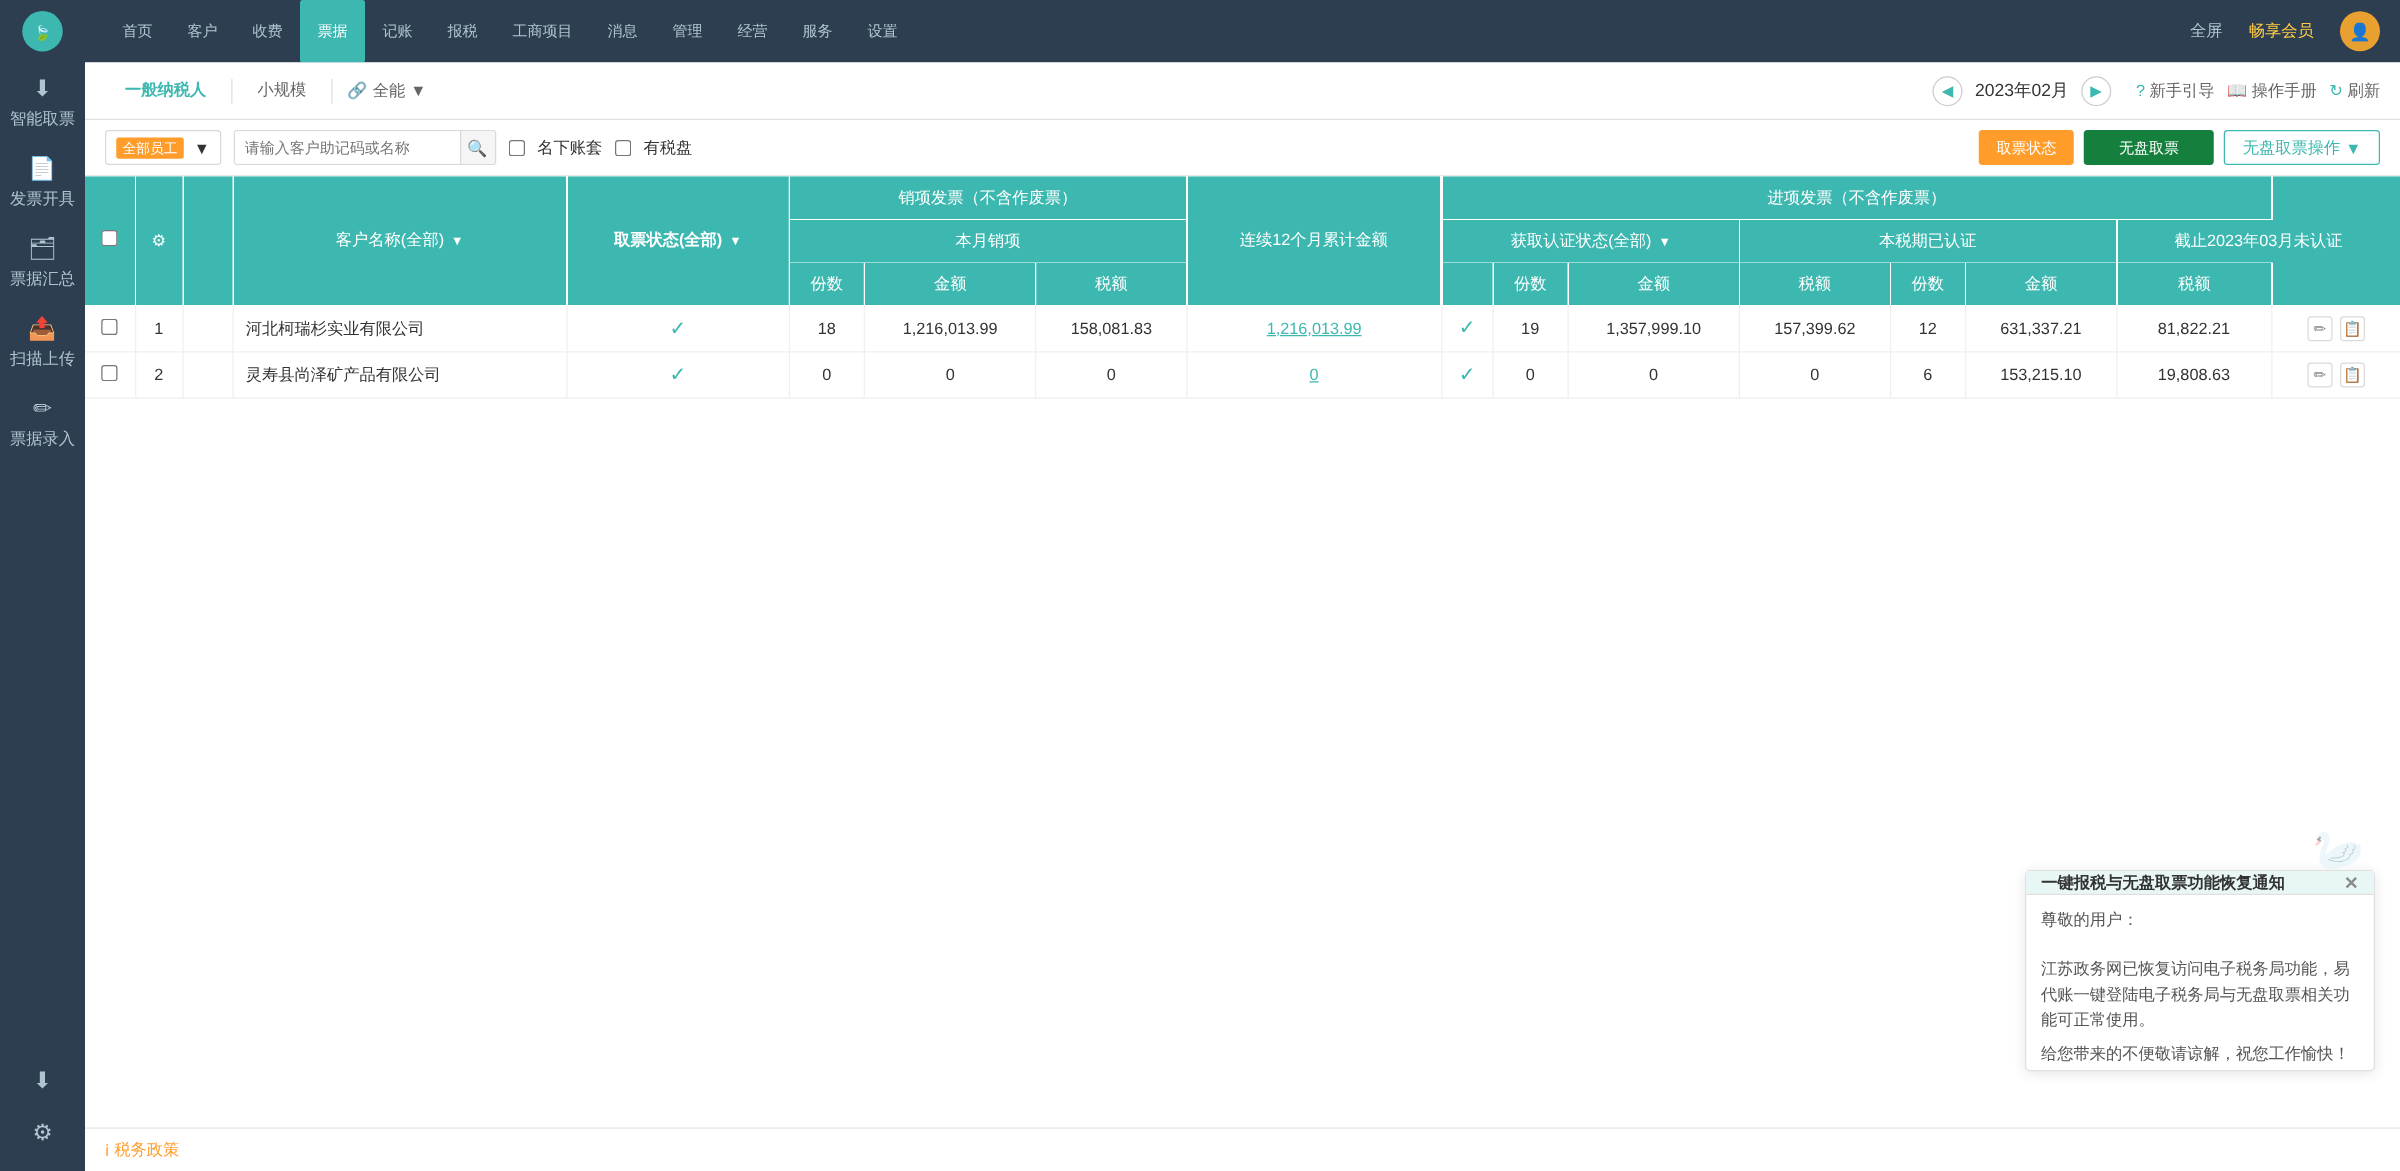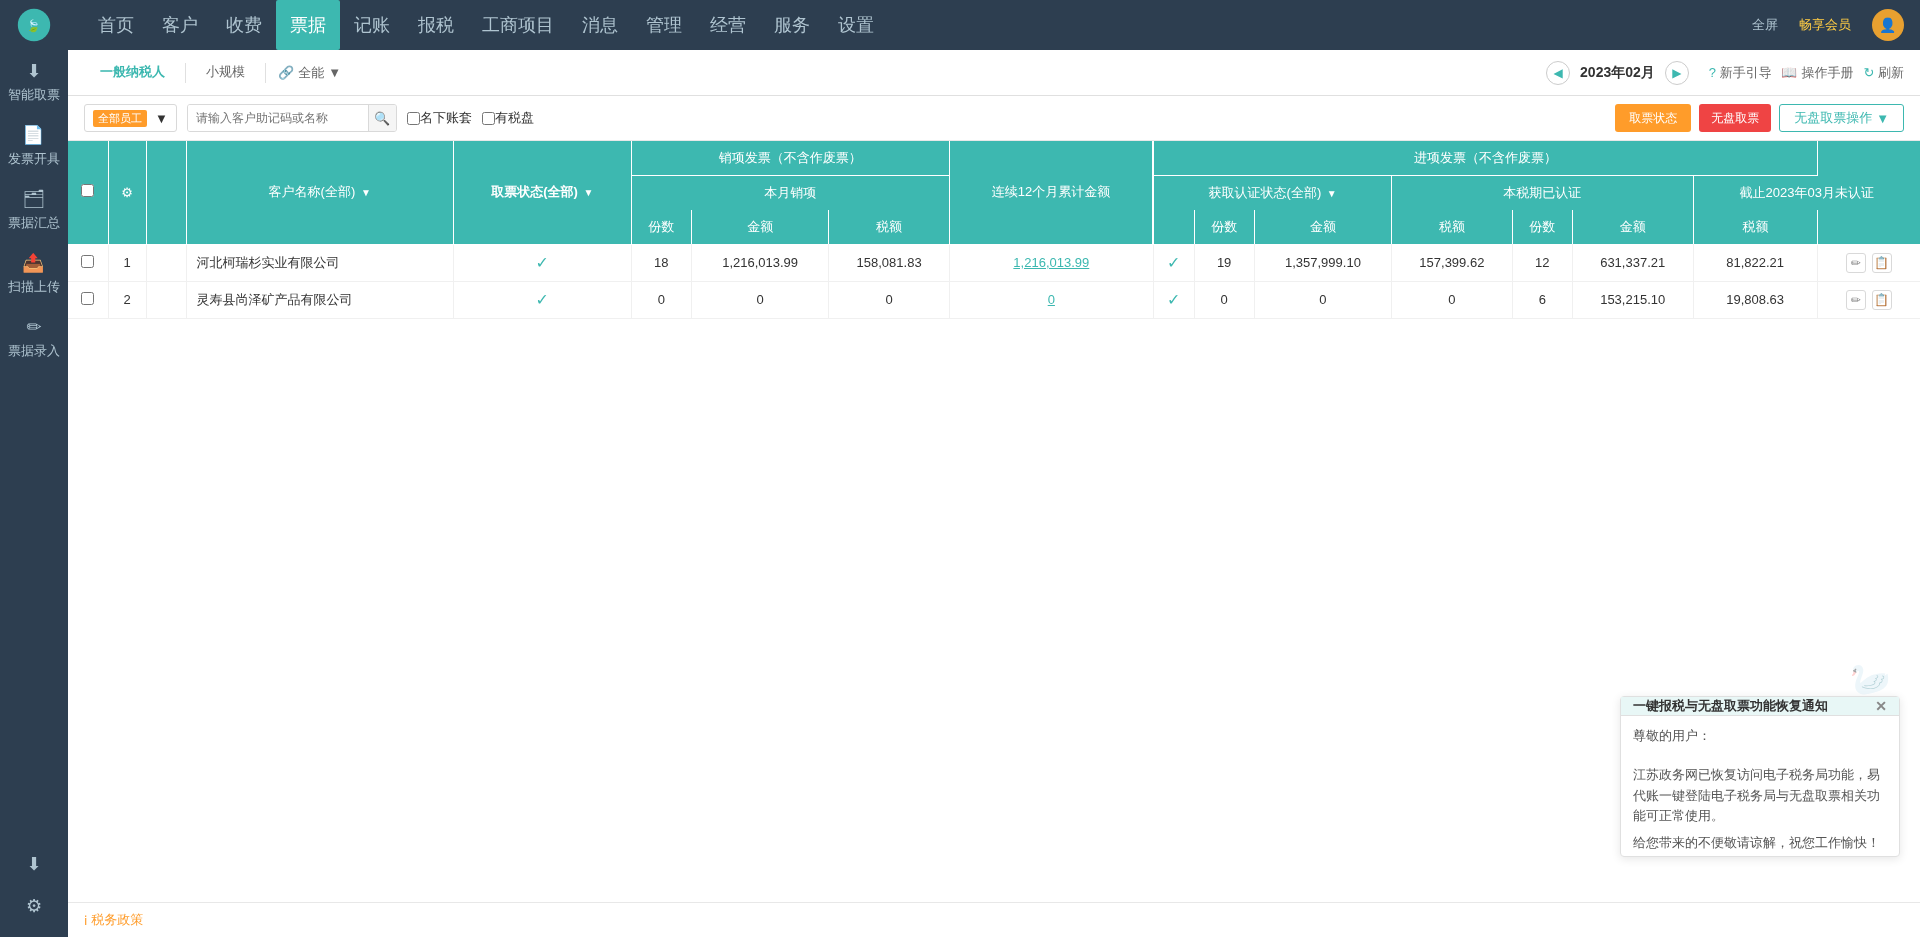--- a/index.html
+++ b/index.html
@@ -64,21 +64,21 @@
       padding: 0 16px;
       flex-shrink: 0;
     }
     .topnav-item {
       color: #afc4d0;
       padding: 0 14px;
       height: 50px;
       display: flex;
       align-items: center;
       cursor: pointer;
-      font-size: 18px;
+      font-size: 12px;
       white-space: nowrap;
     }
     .topnav-item.active {
       color: #fff;
       background: #3db8b0;
       border-radius: 2px;
     }
     .topnav-right {
       margin-left: auto;
       display: flex;
@@ -220,21 +220,21 @@
     .search-btn {
       background: #f5f5f5;
       border-left: 1px solid #d9d9d9;
       width: 28px; height: 28px;
       display: flex; align-items: center; justify-content: center;
       cursor: pointer;
       color: #888;
     }
     .checkbox-label {
       display: flex; align-items: center;
-      gap: 0;
+      gap: 10px;
       font-size: 12px;
       color: #333;
       cursor: pointer;
     }
     .checkbox-label input { cursor: pointer; }
     .toolbar-right {
       margin-left: auto;
       display: flex;
       align-items: center;
       gap: 8px;
@@ -244,25 +244,25 @@
       color: #fff;
       border: none;
       border-radius: 3px;
       padding: 0 14px;
       height: 28px;
       cursor: pointer;
       font-size: 12px;
       white-space: nowrap;
     }
     .btn-teal {
-      background: #ef4444;
+      background: #15803d;
       color: #fff;
       border: none;
       border-radius: 3px;
-      padding: 0 12px;
+      padding: 0 28px;
       height: 28px;
       cursor: pointer;
       font-size: 12px;
       white-space: nowrap;
     }
     .btn-outline {
       background: #fff;
       color: #3db8b0;
       border: 1px solid #3db8b0;
       border-radius: 3px;
@@ -467,21 +467,21 @@
       </div>
       <div class="tab-sep"></div>
       <div class="tab-dropdown">
         <span style="color:#3db8b0;">🔗</span>
         <span>全能</span>
         <span>▼</span>
       </div>
 
       <div class="date-nav">
         <div class="date-nav-btn">◀</div>
-        <span style="font-size:14px;color:#333;font-weight:700;">2023年02月</span>
+        <span style="font-size:14px;color:#333;font-weight:400;">2023年02月</span>
         <div class="date-nav-btn">▶</div>
       </div>
 
       <div class="tabbar-right">
         <span>
           <span style="color:#3db8b0;">?</span>
           <span>新手引导</span>
         </span>
         <span>
           <span style="color:#3db8b0;">📖</span>

